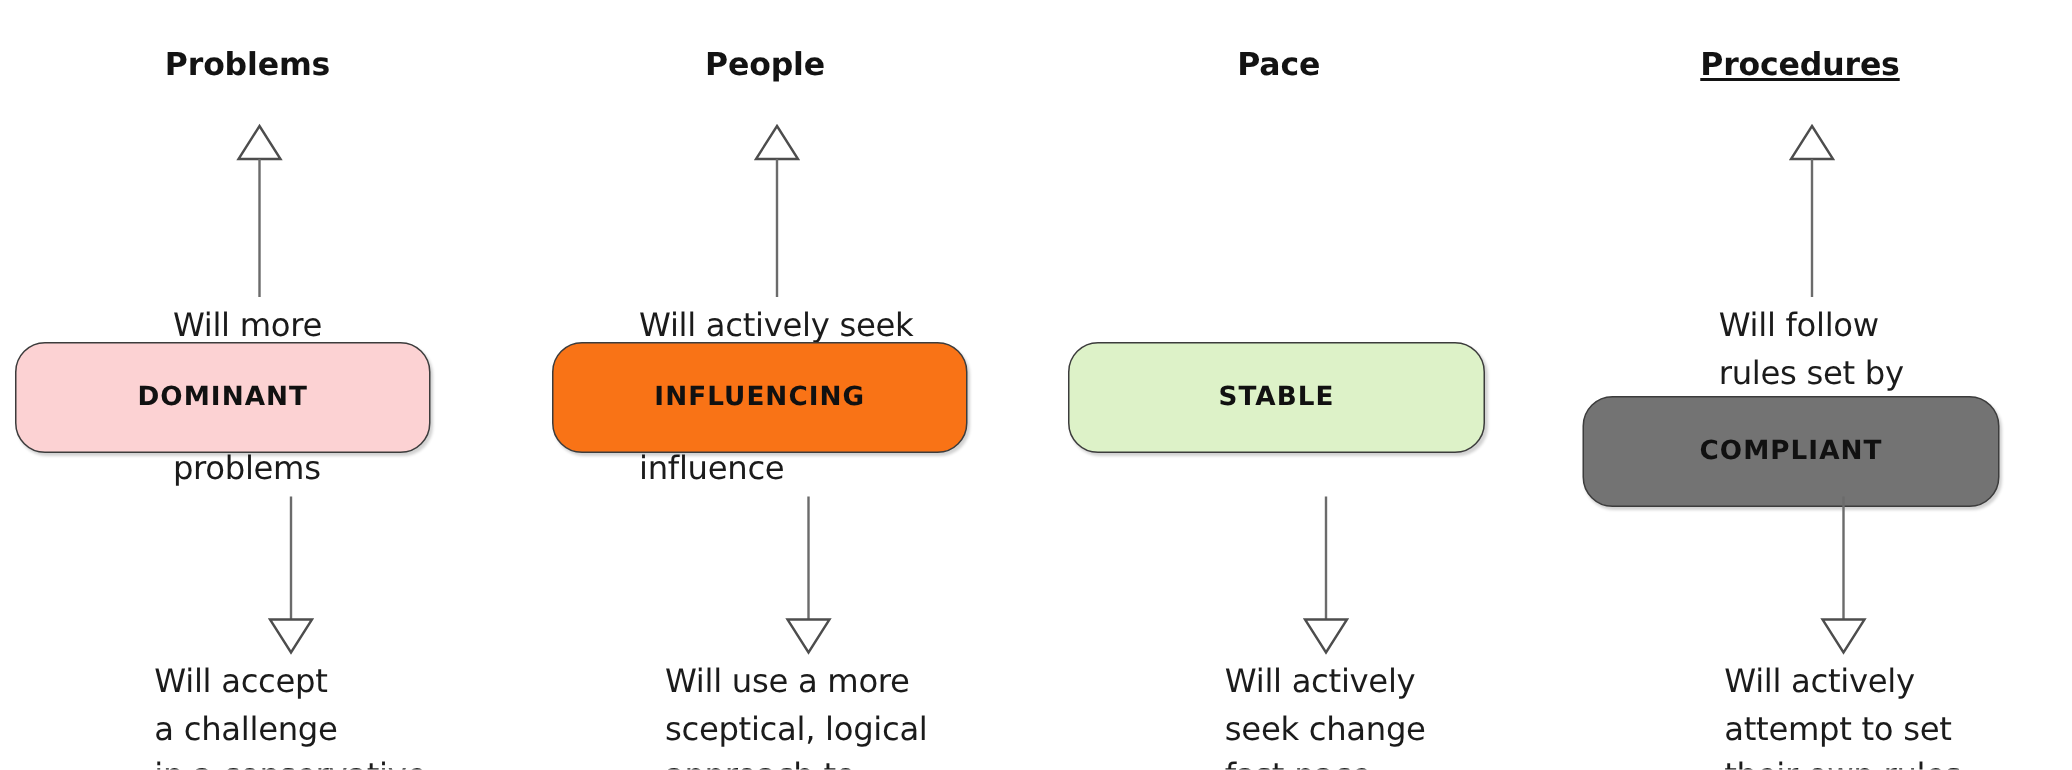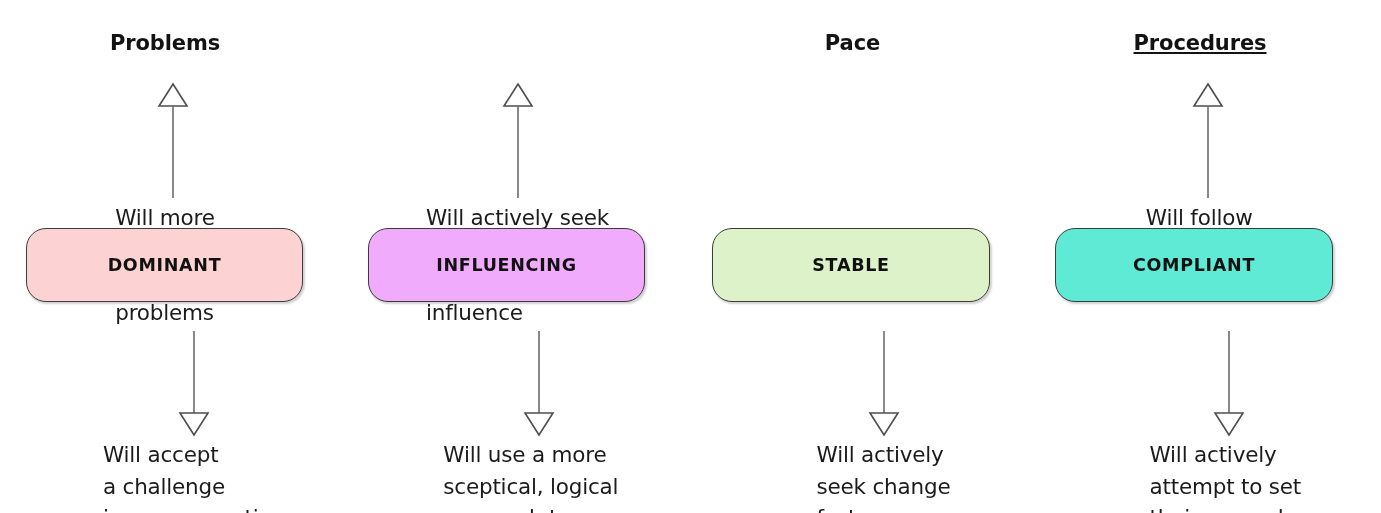--- a/index.html
+++ b/index.html
@@ -108,21 +108,21 @@
     box-shadow: 1.5px 2px 2px rgba(0,0,0,0.18);
   }
   .disc-box .box-label {
     font-size: 17.5px;
     font-weight: bold;
     letter-spacing: 0.7px;
     color: #111111;
     font-family: "DejaVu Sans", sans-serif;
   }
 
-  .col-1 .box-row { justify-content: flex-start; padding-left: 26px; }
+  .col-1 .box-row { justify-content: flex-start; padding-left: 10px; }
   .col-2 .box-row { justify-content: flex-start; padding-left: 23px; }
   .col-3 .box-row { justify-content: flex-start; padding-left: 22px; }
   .col-4 .box-row { justify-content: flex-start; padding-left: 20px; }
 
   .col-3 .disc-box { width: 278px; text-align: right; }
   .col-4 .disc-box { width: 278px; }
 
   svg.arrow { display: block; }
 </style>
 </head>
@@ -161,36 +161,37 @@
       </div>
       <div class="desc">Will accept
 a challenge
 in a conservative
 manner avoids
 conflict</div>
     </div>
   </div>
 
   <div class="column col-2">
+    <div class="col-heading h-people">People</div>
 
     <div class="stack top">
       <div class="arrow-slot">
         <svg class="arrow" width="34" height="122" viewBox="0 0 34 122" aria-hidden="true">
           <polygon points="17,4 31,26 3,26" fill="none" stroke="#4d4d4d" stroke-width="1.6"></polygon>
           <line x1="17" y1="26" x2="17" y2="118" stroke="#6b6b6b" stroke-width="1.6"></line>
         </svg>
       </div>
       <div class="desc">Will actively seek
 out people to
 interact with or
 influence</div>
     </div>
 
     <div class="box-row">
-      <div class="disc-box" id="box-1" style="background-color: #f0abfc; border-color: rgb(60, 60, 60);">
+      <div class="disc-box" id="box-1" style="background-color: #f97316; border-color: rgb(60, 60, 60);">
         <span class="box-label">INFLUENCING</span>
       </div>
     </div>
 
     <div class="stack bottom">
       <div class="arrow-slot">
         <svg class="arrow" width="34" height="110" viewBox="0 0 34 110" aria-hidden="true">
           <line x1="17" y1="2" x2="17" y2="84" stroke="#6b6b6b" stroke-width="1.6"></line>
           <polygon points="3,84 31,84 17,106" fill="none" stroke="#4d4d4d" stroke-width="1.6"></polygon>
         </svg>
@@ -234,21 +235,21 @@
           <polygon points="17,4 31,26 3,26" fill="none" stroke="#4d4d4d" stroke-width="1.6"></polygon>
           <line x1="17" y1="26" x2="17" y2="118" stroke="#6b6b6b" stroke-width="1.6"></line>
         </svg>
       </div>
       <div class="desc">Will follow
 rules set by
 others</div>
     </div>
 
     <div class="box-row">
-      <div class="disc-box" id="box-3" style="background-color: #5eead4; border-color: rgb(60, 60, 60);">
+      <div class="disc-box" id="box-3" style="background-color: #737373; border-color: rgb(60, 60, 60); margin-top: 36px;">
         <span class="box-label">COMPLIANT</span>
       </div>
     </div>
 
     <div class="stack bottom">
       <div class="arrow-slot">
         <svg class="arrow" width="34" height="110" viewBox="0 0 34 110" aria-hidden="true">
           <line x1="17" y1="2" x2="17" y2="84" stroke="#6b6b6b" stroke-width="1.6"></line>
           <polygon points="3,84 31,84 17,106" fill="none" stroke="#4d4d4d" stroke-width="1.6"></polygon>
         </svg>

